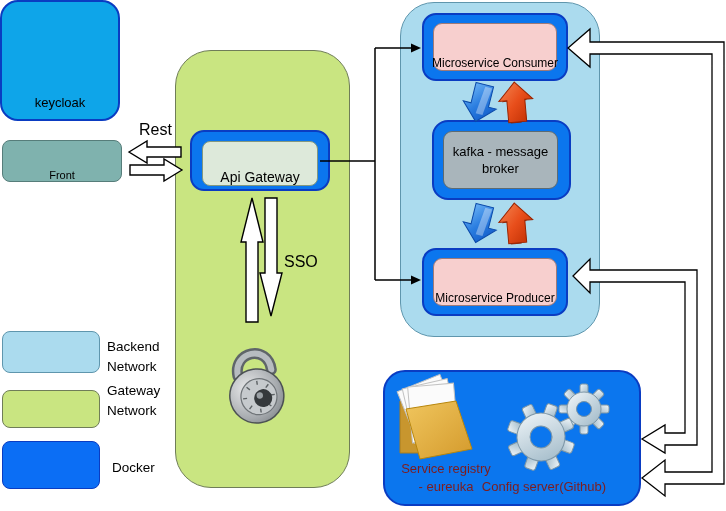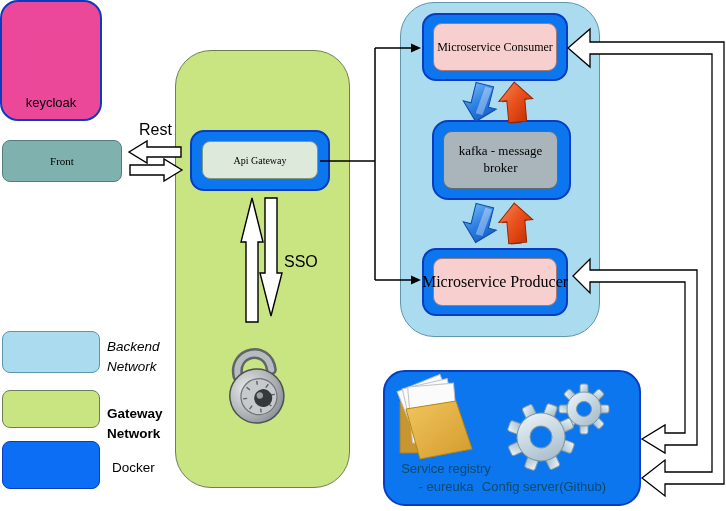--- a/index.html
+++ b/index.html
@@ -4,45 +4,45 @@
 <style>
   html,body{margin:0;padding:0;background:#ffffff;}
   .stage{
     position:relative;width:726px;height:511px;background:#ffffff;
     font-family:"Liberation Sans", sans-serif;color:#000;overflow:hidden;
   }
   .container{position:absolute;box-sizing:border-box;}
   .gateway-net{left:175px;top:50px;width:175px;height:438px;background:#c9e581;border:1px solid #6f7d58;border-radius:36px;}
   .backend-net{left:400px;top:2px;width:200px;height:335px;background:#abdbee;border:1px solid #5f96ad;border-radius:34px;}
   .docker-box{left:383px;top:370px;width:258px;height:136px;background:#0b76ee;border:2px solid #0a3cc2;border-radius:22px;}
-  .node{position:absolute;box-sizing:border-box;display:flex;align-items:center;justify-content:center;text-align:center;font-family:Liberation Serif, serif;}
+  .node{position:absolute;box-sizing:border-box;display:flex;align-items:flex-end;justify-content:center;text-align:center;}
   .front{left:2px;top:140px;width:120px;height:42px;background:#7fb2ae;border:1.5px solid #567d7a;border-radius:8px;font-size:11px;}
   .blue-outer{background:#0b76ee;border:2px solid #0a3cc2;border-radius:14px;}
   .api-outer{left:190px;top:130px;width:140px;height:61px;}
-  .api-inner{left:202px;top:141px;width:116px;height:38px;background:#dde9da;border:1.5px solid #82987f;border-radius:8px;font-size:10px;}
+  .api-inner{left:202px;top:141px;width:116px;height:45px;background:#dde9da;border:1.5px solid #82987f;border-radius:8px;font-size:14px;}
   .consumer-outer{left:422px;top:13px;width:146px;height:68px;}
   .consumer-inner{left:433px;top:23px;width:124px;height:48px;background:#f7cfce;border:1.5px solid #9e7a78;border-radius:9px;font-size:12px;white-space:nowrap;}
   .kafka-outer{left:432px;top:120px;width:139px;height:80px;border-radius:16px;}
   .kafka-inner{left:443px;top:131px;width:115px;height:58px;background:#a9b5bb;border:1.5px solid #5d6b72;border-radius:9px;font-size:13px;line-height:1.3;padding:10px 4px;}
   .producer-outer{left:422px;top:248px;width:146px;height:68px;}
-  .producer-inner{left:433px;top:258px;width:124px;height:48px;background:#f7cfce;border:1.5px solid #9e7a78;border-radius:9px;font-size:16px;white-space:nowrap;}
-  .keycloak{left:205px;top:330px;width:102px;height:121px;background:#ec4899;border:2px solid #0a3cc2;border-radius:18px;
+  .producer-inner{left:433px;top:258px;width:124px;height:48px;background:#f7cfce;border:1.5px solid #9e7a78;border-radius:9px;font-size:12px;white-space:nowrap;}
+  .keycloak{left:205px;top:330px;width:120px;height:121px;background:#0ea5e9;border:2px solid #0a3cc2;border-radius:18px;
     display:flex;align-items:flex-end;justify-content:center;padding-bottom:9px;box-sizing:border-box;font-size:13px;}
   .edge-label{position:absolute;font-size:16px;color:#000;}
   .rest-label{left:139px;top:121px;}
   .sso-label{left:284px;top:245px;margin-top:8px;}
   .legend-swatch{position:absolute;left:2px;width:98px;border-radius:8px;box-sizing:border-box;}
   .sw-backend{top:331px;height:42px;background:#abdbee;border:1.5px solid #5f96ad;}
   .sw-gateway{top:390px;height:38px;background:#c9e581;border:1.5px solid #6f7d58;}
   .sw-docker{top:441px;height:48px;background:#0b6ef5;border:1.5px solid #0a3cc2;}
   .legend-label{position:absolute;left:107px;font-size:13.5px;white-space:pre-line;line-height:1.45;}
-  .ll-backend{top:337px;font-style:italic;}
-  .ll-gateway{top:404px;font-weight:bold;}
+  .ll-backend{top:337px;}
+  .ll-gateway{top:381px;}
   .ll-docker{top:458px;left:112px;}
-  .docker-caption{position:absolute;font-size:13px;color:#0c4a6e;text-align:center;white-space:pre-line;line-height:1.35;}
+  .docker-caption{position:absolute;font-size:13px;color:#7f1d1d;text-align:center;white-space:pre-line;line-height:1.35;}
   .cap-registry{left:386px;top:460px;width:120px;}
   .cap-config{left:460px;top:478px;width:168px;text-align:center;}
   svg.overlay{position:absolute;left:0;top:0;width:726px;height:511px;pointer-events:none;}
 </style>
 </head>
 <body>
 
 <div class="stage">
 
   <div class="container gateway-net"></div>

